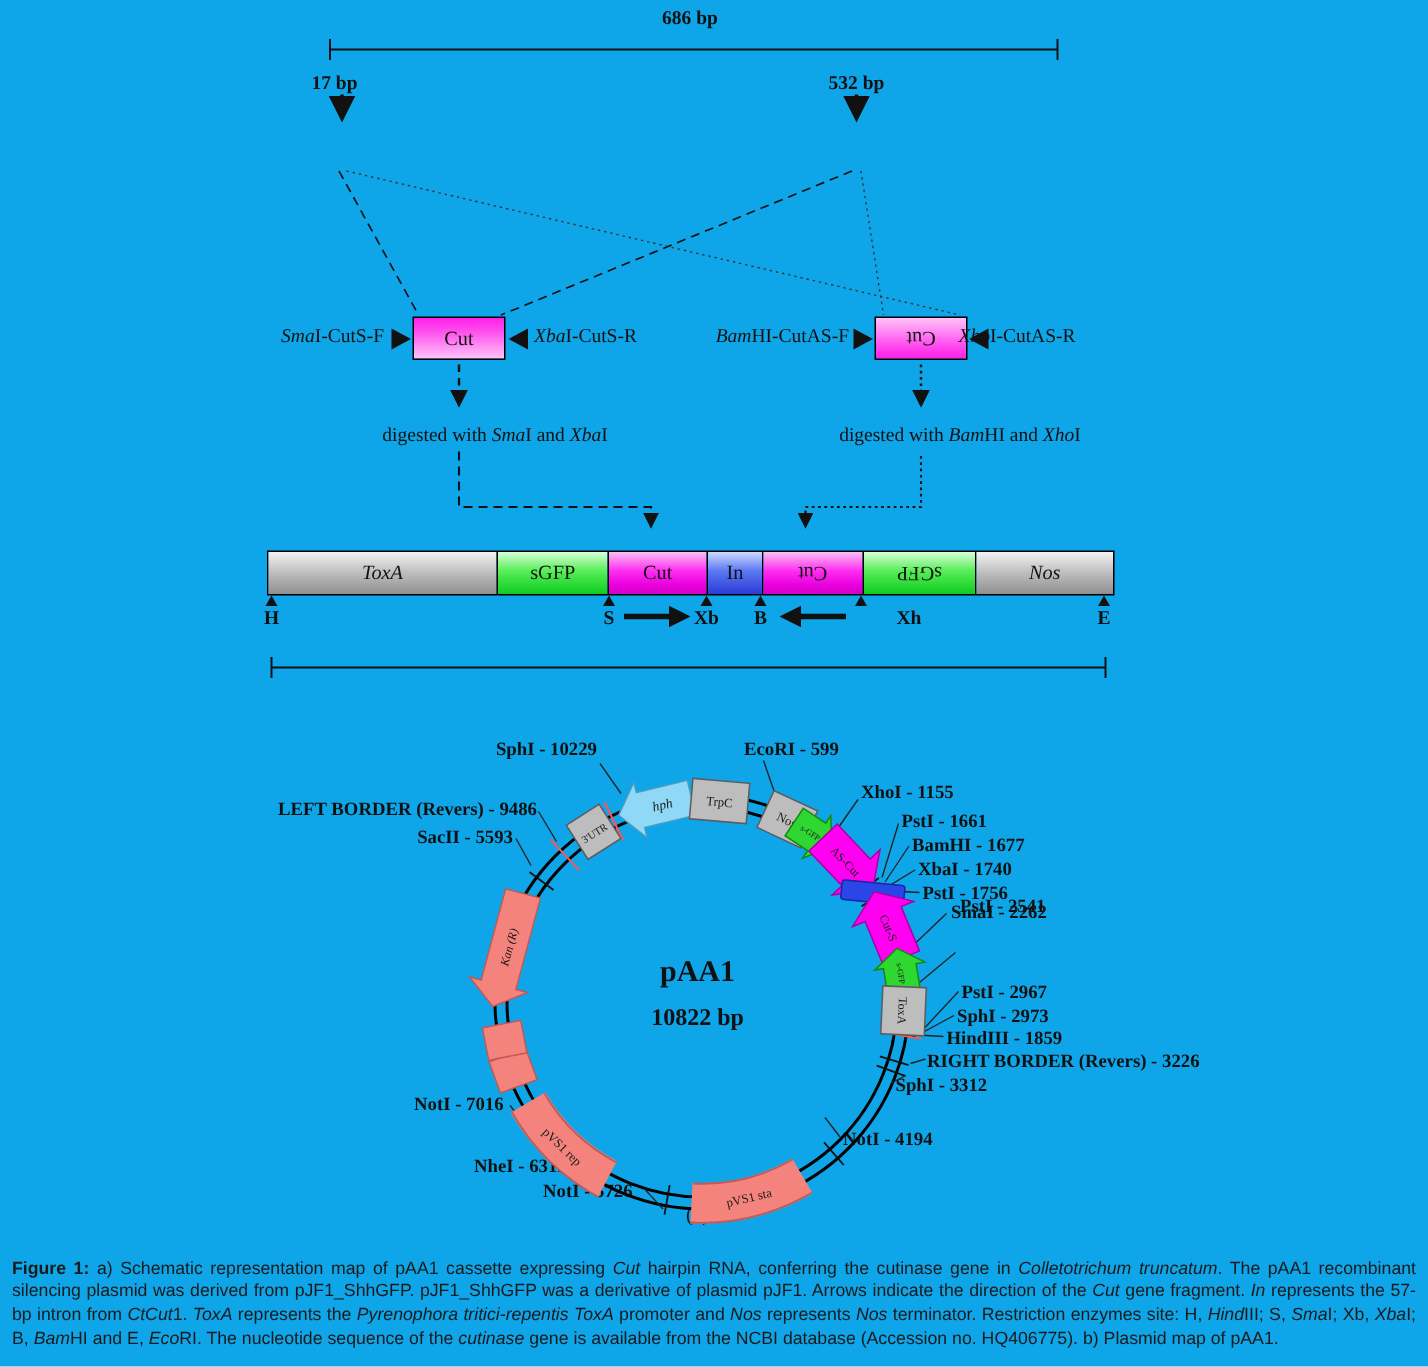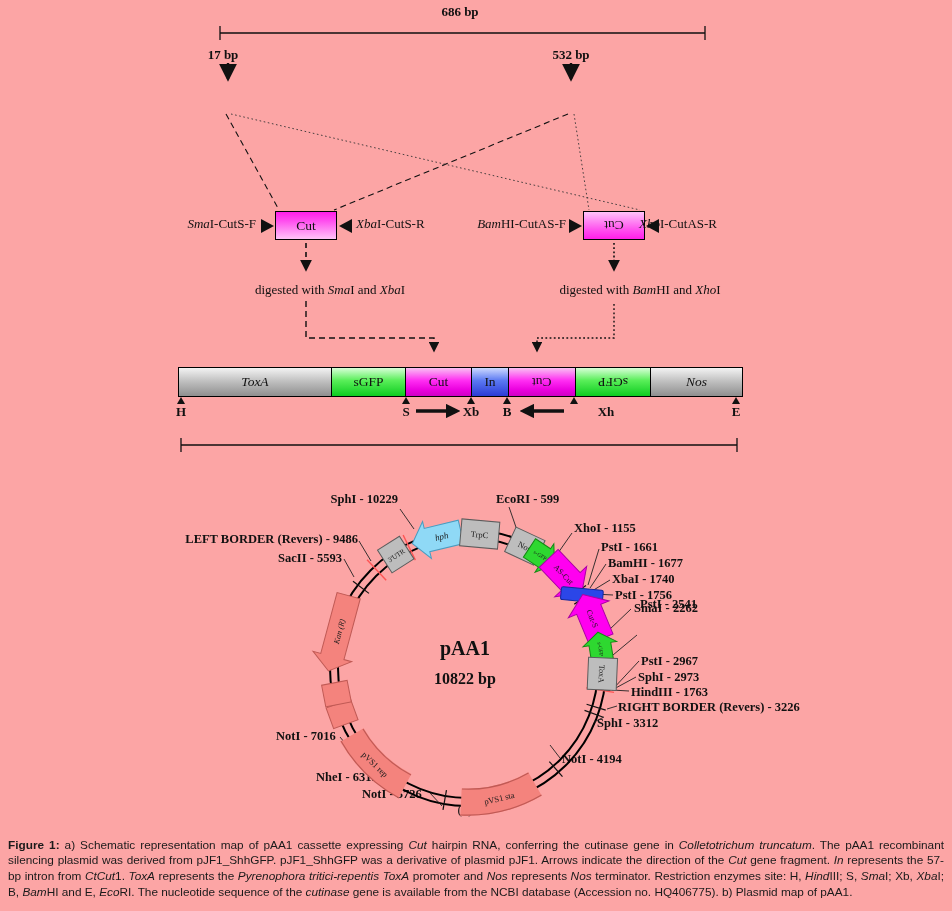--- a/index.html
+++ b/index.html
@@ -1,16 +1,16 @@
 <!DOCTYPE html>
 <html style="--magenta: #ff00f0; --green: #2ed830; --blue: #2b46e8; --gray: #bdbdbd; --salmon: #f4837d; --cyan: #8fd9f6; --tick_red: #ff5555;"><head>
 <meta charset="utf-8">
 <style>
   html,body{margin:0;padding:0;background:#fff}
-  #fig{position:relative;width:952px;height:911px;background:#fca5a5;overflow:hidden;
+  #fig{position:relative;width:952px;height:911px;background:#0ea5e9;overflow:hidden;
        font-family:"Liberation Serif",serif;color:#111}
   .abs{position:absolute}
   .lbl{position:absolute;font-size:13px;white-space:nowrap;line-height:1.1}
   .b{font-weight:bold}
   .ctr{text-align:center}
   .rt{text-align:right}
   .it{font-style:italic}
   i{font-style:italic}
   
   .grad-magenta{background:linear-gradient(180deg,#f9c0f2 0%,#ff2df2 45%,#ea00de 78%,#cf00c4 100%)}
@@ -105,21 +105,21 @@
   <div class="psite" style="left:496px;top:492px">EcoRI - 599</div>
   <div class="psite" style="left:574px;top:521px">XhoI - 1155</div>
   <div class="psite" style="left:601px;top:540px">PstI - 1661</div>
   <div class="psite" style="left:608px;top:556px">BamHI - 1677</div>
   <div class="psite" style="left:612px;top:572px">XbaI - 1740</div>
   <div class="psite" style="left:615px;top:588px">PstI - 1756</div>
   <div class="psite" style="left:634px;top:601px">SmaI - 2262</div>
   <div class="psite" style="left:640px;top:597px">PstI - 2541</div>
   <div class="psite" style="left:641px;top:654px">PstI - 2967</div>
   <div class="psite" style="left:638px;top:670px">SphI - 2973</div>
-  <div class="psite" style="left:631px;top:685px">HindIII - 1763</div>
+  <div class="psite" style="left:631px;top:685px">HindIII - 1859</div>
   <div class="psite" style="left:618px;top:700px">RIGHT BORDER (Revers) - 3226</div>
   <div class="psite" style="left:597px;top:716px">SphI - 3312</div>
   <div class="psite" style="left:562px;top:752px">NotI - 4194</div>
   <div class="psite" style="left:362px;top:787px">NotI - 5726</div>
   <div class="psite" style="left:316px;top:770px">NheI - 6319</div>
   <div class="psite" style="left:276px;top:729px">NotI - 7016</div>
   <div class="psite rt" style="left:250px;top:551px;width:92px">SacII - 5593</div>
   <div class="psite rt" style="left:180px;top:532px;width:178px">LEFT BORDER (Revers) - 9486</div>
   <div class="psite rt" style="left:280px;top:492px;width:118px">SphI - 10229</div>
 

